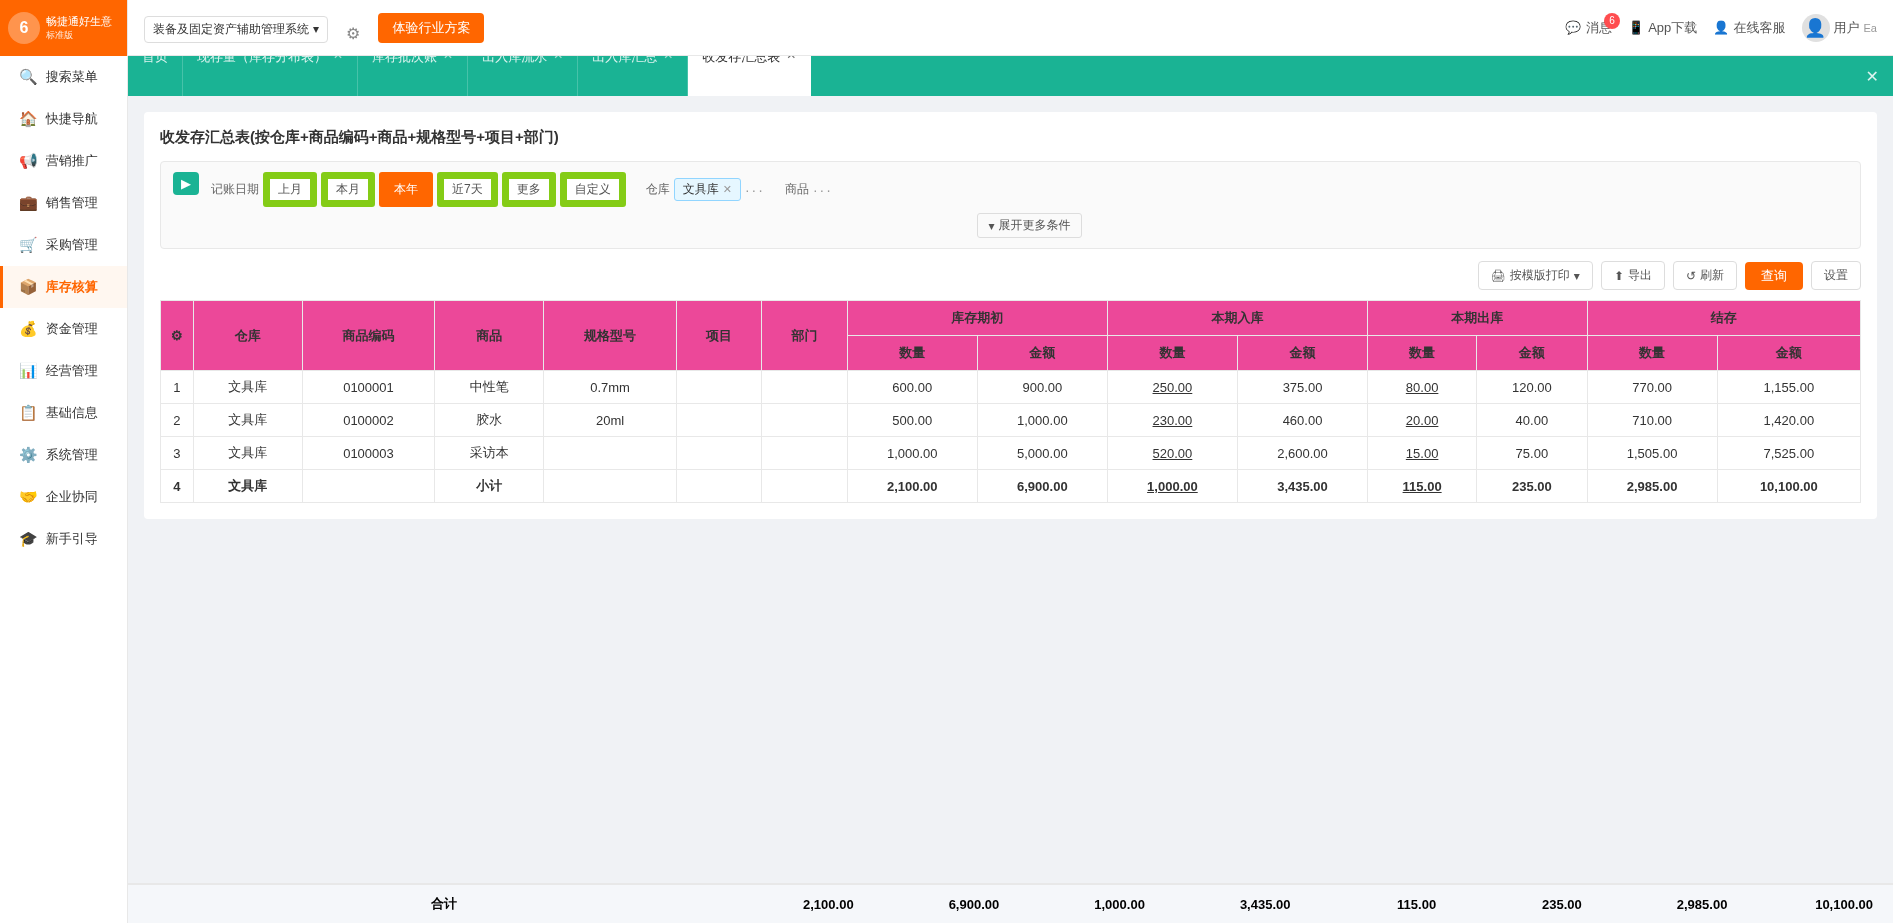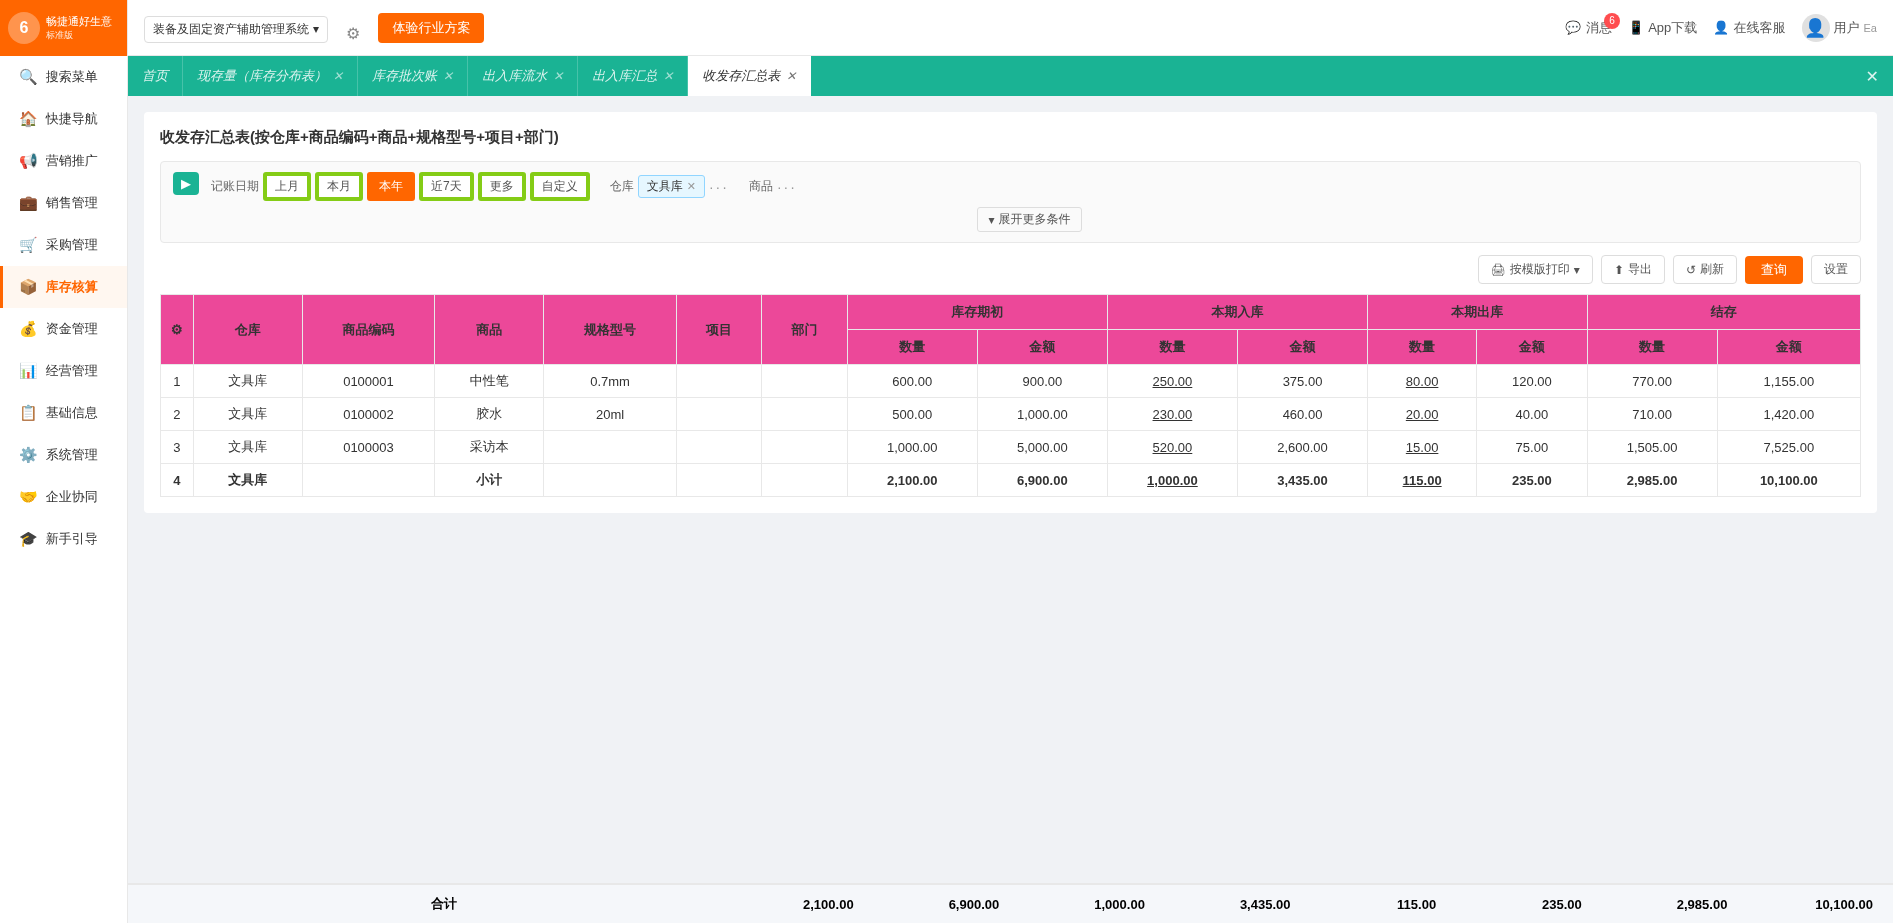--- a/index.html
+++ b/index.html
@@ -54,24 +54,23 @@
       width: 28px; height: 28px; border-radius: 50%; background: #e0e0e0;
       display: flex; align-items: center; justify-content: center; font-size: 11px; overflow: hidden;
     }
 
     
     .tabs-bar {
       position: fixed; left: 128px; top: 56px; right: 0; height: 40px;
       background: #1ab394; display: flex; align-items: center; z-index: 98; overflow-x: auto;
     }
     .tab-item {
-      display: flex; align-items: center; gap: 6px; padding: 0 14px; height: 56px;
+      display: flex; gap: 6px; padding: 0 14px; height: 56px;
       color: rgba(255,255,255,0.85); cursor: pointer; font-size: 13px; white-space: nowrap;
       border-right: 1px solid rgba(255,255,255,0.2);
-      font-style: italic;
     }
     .tab-item.active { background: #fff; color: #333; }
     .tab-close { font-size: 12px; opacity: 0.7; }
     .tabs-close-all {
       margin-left: auto; padding: 0 14px; color: rgba(255,255,255,0.85); cursor: pointer; font-size: 16px;
     }
 
     
     .main-content {
       margin-left: 128px; margin-top: 96px; padding: 16px; min-height: calc(100vh - 96px);
@@ -90,21 +89,21 @@
       display: flex; align-items: flex-start; gap: 12px; background: #fafafa;
     }
     .filter-toggle-btn {
       background: #1ab394; color: #fff; border: none; border-radius: 4px; padding: 4px 8px; cursor: pointer; font-size: 13px; flex-shrink: 0;
     }
     .filter-body { flex: 1; }
     .filter-row { display: flex; align-items: center; gap: 4px; margin-bottom: 6px; flex-wrap: wrap; }
     .filter-label { color: #666; font-size: 12px; white-space: nowrap; }
     .date-shortcuts { display: flex; gap: 4px; align-items: center; }
     .date-btn {
-      padding: 2px 8px; border-radius: 3px; font-size: 12px; cursor: pointer; border: 4px solid #84cc16; background: #fff; color: #555;
+      padding: 2px 8px; border-radius: 3px; font-size: 12px; cursor: pointer; border: 7px solid #84cc16; background: #fff; color: #555;
     }
     .date-btn.active { background: #ff6600; color: #fff; border-color: #ff6600; }
     .date-range { font-size: 11px; color: #999; }
     .warehouse-tag {
       display: flex; align-items: center; gap: 4px; background: #e6f7ff; border: 1px solid #91d5ff;
       border-radius: 3px; padding: 2px 8px; font-size: 12px; color: #333;
     }
     .warehouse-tag-close { cursor: pointer; color: #999; font-size: 11px; }
     .filter-ellipsis { color: #999; cursor: pointer; font-size: 14px; letter-spacing: 2px; }
     .expand-btn {

